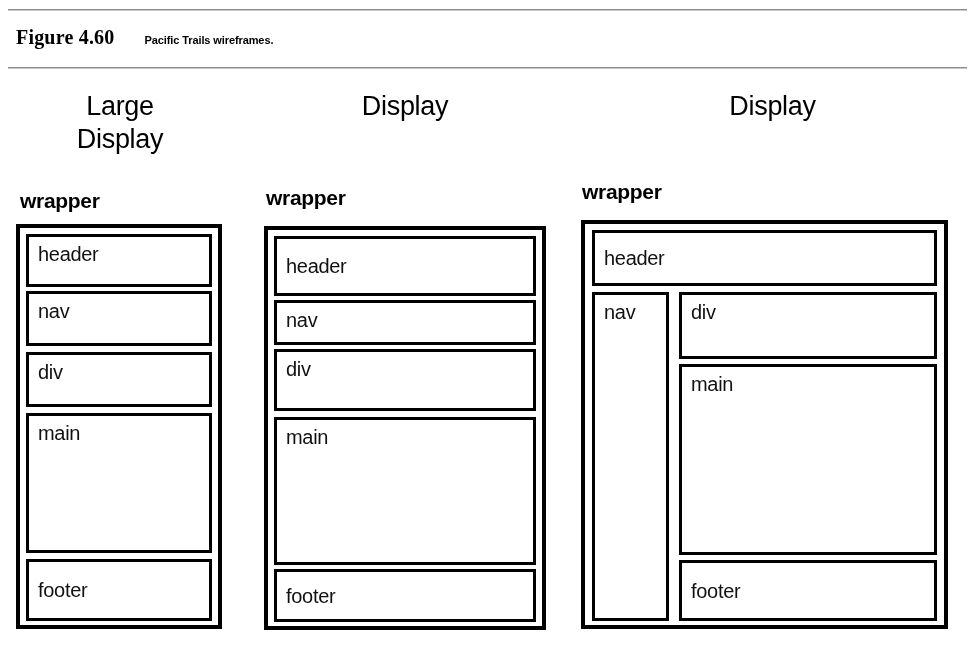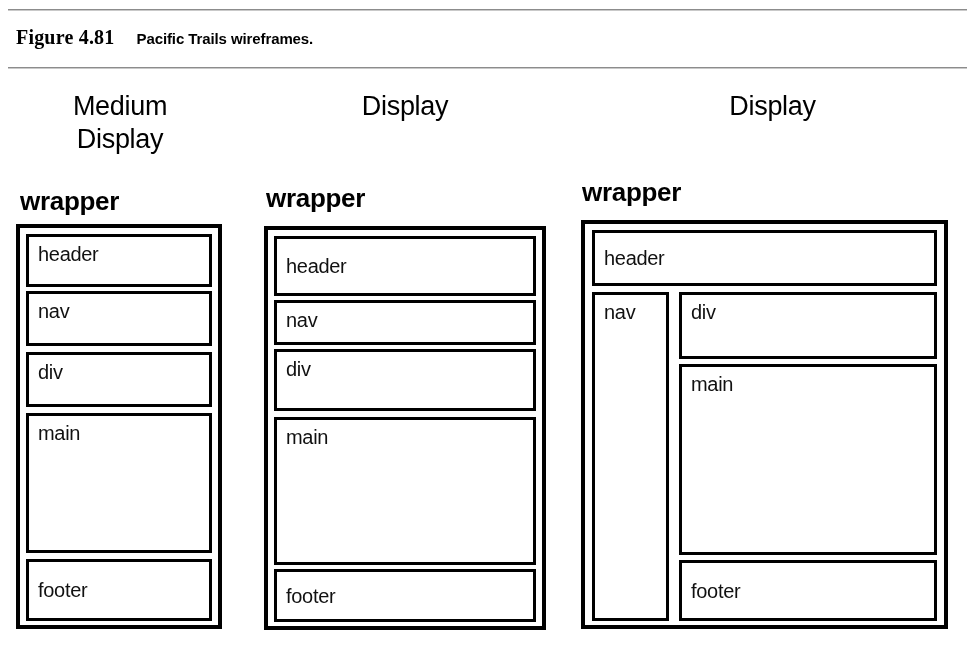--- a/index.html
+++ b/index.html
@@ -39,44 +39,44 @@
     white-space: nowrap;
   }
   .caption-label {
     font-family: "Liberation Serif", serif;
     font-size: 20px;
     font-weight: 700;
     letter-spacing: .2px;
   }
   .caption-text {
     font-family: "Liberation Sans", sans-serif;
-    font-size: 15px;
+    font-size: 11px;
     font-weight: 700;
-    margin-left: 22px;
+    margin-left: 30px;
     letter-spacing: -.1px;
   }
 
   
   .column { position: absolute; }
 
   .col-title {
     position: absolute;
     top: 0;
     width: 100%;
     text-align: center;
     font-size: 27px;
     line-height: 33px;
     font-weight: 400;
     letter-spacing: -.3px;
   }
   .col-title .t-line { display: block; }
 
   .wrapper-label {
     position: absolute;
-    font-size: 26px;
+    font-size: 21px;
     font-weight: 600;
     letter-spacing: -.3px;
     line-height: 22px;
   }
 
   
   .wrapper-box {
     position: absolute;
     box-sizing: border-box;
     border: 4px solid #000000;
@@ -132,27 +132,27 @@
   #l-main   { left: 94px; top: 140px; width: 258px; height: 191px; }
   #l-footer { left: 94px; top: 336px; width: 258px; height: 61px; }
 </style>
 </head>
 <body>
 
 <div class="rule rule-top"></div>
 <div class="rule rule-bottom"></div>
 
 <div class="caption">
-  <span class="caption-label">Figure 4.81</span>
+  <span class="caption-label">Figure 4.60</span>
   <span class="caption-text">Pacific Trails wireframes.</span>
 </div>
 
 <div class="column" id="col-small">
   <div class="col-title">
-    <span class="t-line">Medium</span>
+    <span class="t-line">Large</span>
     <span class="t-line">Display</span>
   </div>
   <div class="wrapper-label">wrapper</div>
   <div class="wrapper-box" id="wrap-small">
     <div class="box top-label" id="s-header">
       <span class="box-label">header</span>
     </div>
     <div class="box top-label" id="s-nav">
       <span class="box-label">nav</span>
     </div>

